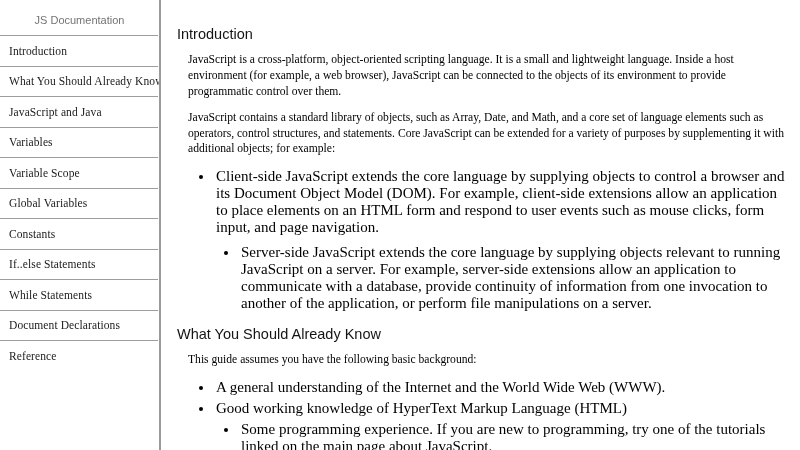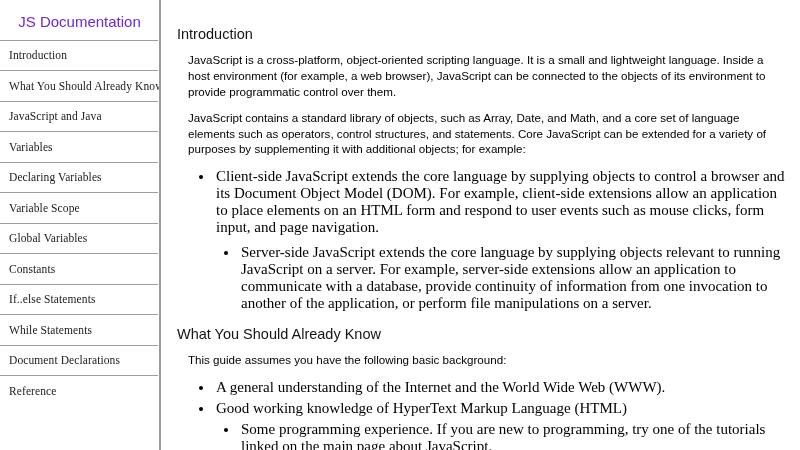--- a/index.html
+++ b/index.html
@@ -29,24 +29,24 @@
     box-sizing: border-box;
     border-right: 2px solid #9a9a9a;
     background: #ffffff;
     height: 450px;
     overflow: hidden;
     position: relative;
   }
 
   .sidebar-title {
     font-family: "Liberation Sans", sans-serif;
-    font-size: 15px;
+    font-size: 11px;
     font-weight: 400;
     text-align: center;
-    color: #6d28d9;
+    color: #737373;
     padding: 14px 6px 9px 6px;
     margin: 0;
     line-height: 1.1;
   }
 
   .nav-list {
     list-style: none;
     margin: 0;
     padding: 0;
   }
@@ -87,21 +87,21 @@
     color: #141414;
     margin: 0 0 9px 0;
     line-height: 1.2;
   }
 
   .section + .section .section-heading {
     margin-top: 14px;
   }
 
   .para {
-    font-family: Liberation Sans, sans-serif;
+    font-family: Liberation Serif, serif;
     font-size: 11.6px;
     line-height: 15.6px;
     color: #000000;
     margin: 0 0 11px 0;
     padding-left: 11px;
     text-align: left;
   }
 
   .bullets {
     margin: 0 0 11px 0;
@@ -139,23 +139,20 @@
           <span>Introduction</span>
         </li>
         <li class="nav-item">
           <span>What You Should Already Know</span>
         </li>
         <li class="nav-item">
           <span>JavaScript and Java</span>
         </li>
         <li class="nav-item">
           <span>Variables</span>
-        </li>
-        <li class="nav-item">
-          <span>Declaring Variables</span>
         </li>
         <li class="nav-item">
           <span>Variable Scope</span>
         </li>
         <li class="nav-item">
           <span>Global Variables</span>
         </li>
         <li class="nav-item">
           <span>Constants</span>
         </li>

